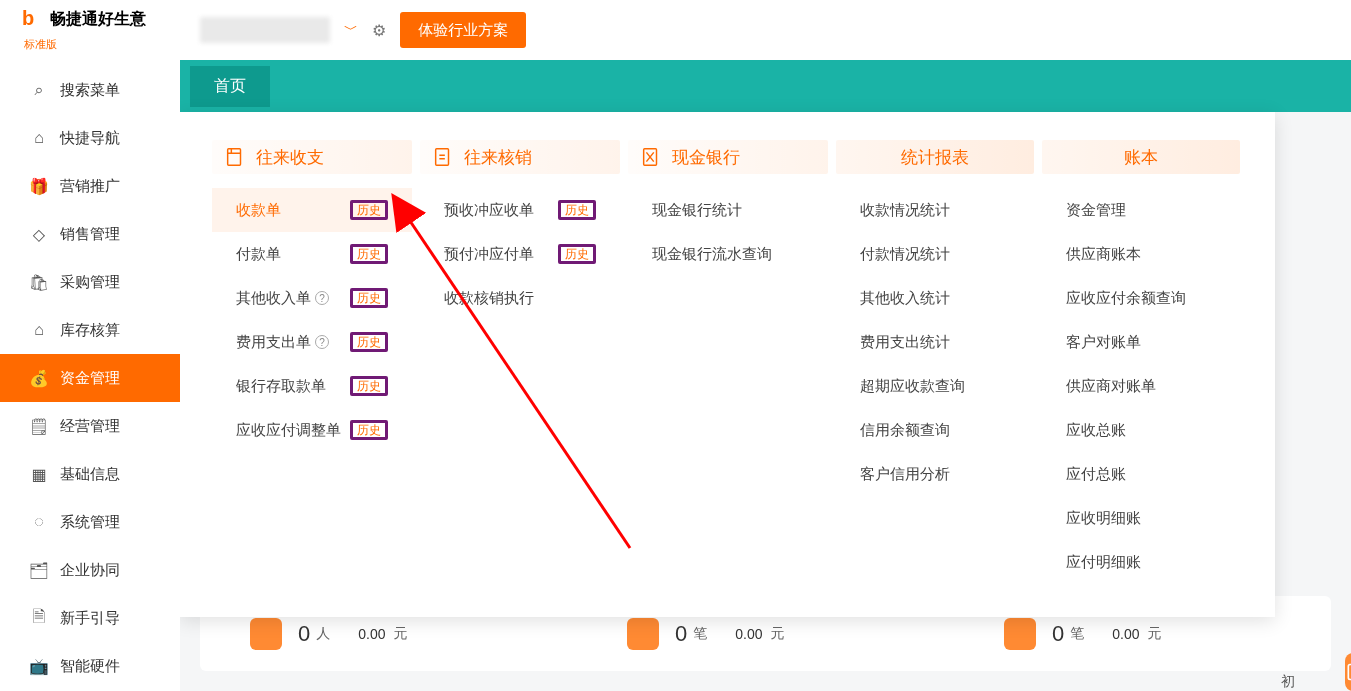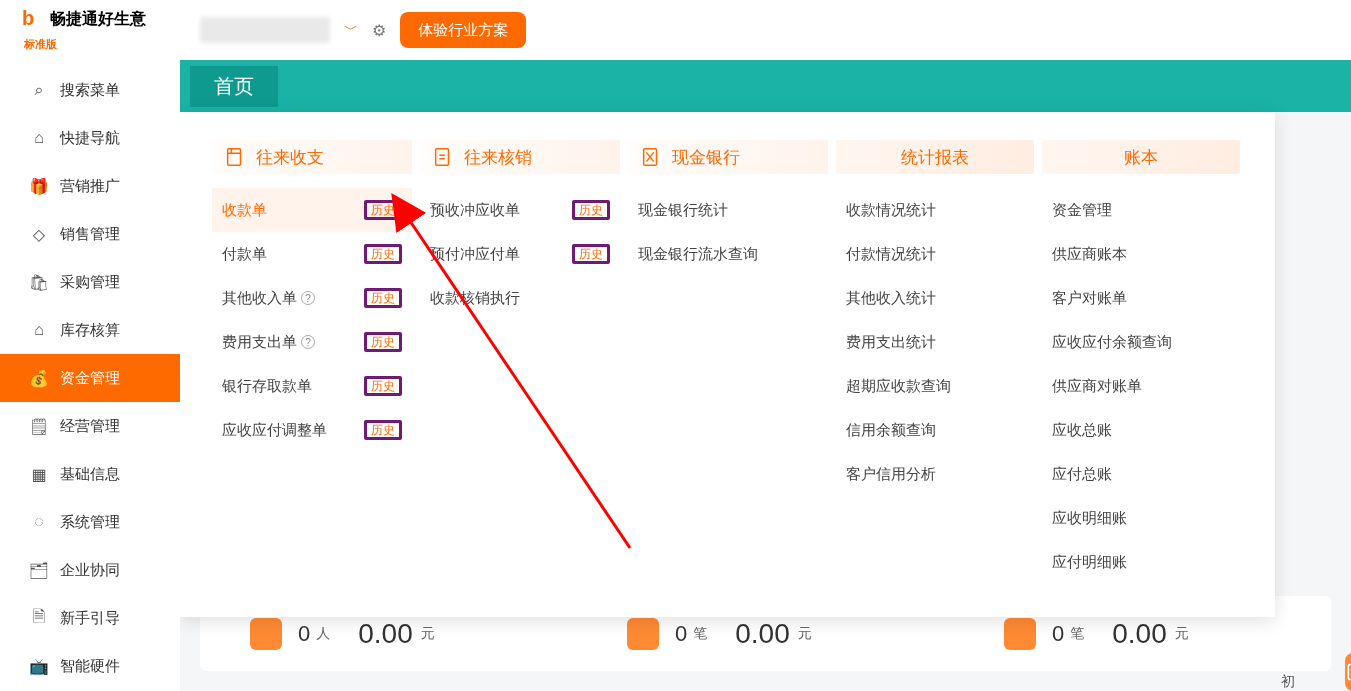--- a/index.html
+++ b/index.html
@@ -4,64 +4,64 @@
   <style>
     * { margin: 0; padding: 0; box-sizing: border-box; }
     body { font-family: "Microsoft YaHei", -apple-system, sans-serif; font-size: 14px; color: #333; background: #f5f6f7; width: 1351px; height: 691px; overflow: hidden; position: relative; }
 
     
     .sidebar { position: absolute; left: 0; top: 0; width: 180px; height: 691px; background: #fff; z-index: 20; }
     .logo-area { height: 60px; display: flex; flex-direction: column; align-items: flex-start; justify-content: center; padding-left: 22px; }
     .logo-row { display: flex; align-items: center; gap: 6px; }
     .logo-glyph { width: 22px; height: 22px; color: #ff6a00; font-weight: 900; font-size: 20px; line-height: 1; }
     .logo-text { color: #000000; font-weight: 700; font-size: 16px; }
-    .logo-sub { color: #ff6a00; font-size: 11px; margin-top: 7px; margin-left: 2px; font-weight: bold; }
+    .logo-sub { color: #ff6a00; font-size: 11px; margin-top: 7px; margin-left: 2px; }
 
     .nav-list { padding-top: 6px; }
     .nav-item { display: flex; align-items: center; gap: 12px; height: 48px; padding-left: 30px; cursor: pointer; color: #333; font-size: 15px; }
     .nav-item.active { background: #ff6a00; color: #fff; }
     .nav-item .nav-icon { width: 18px; height: 18px; display: flex; align-items: center; justify-content: center; font-size: 16px; color: #555; }
     .nav-item.active .nav-icon { color: #fff; }
 
     
     .topbar { position: absolute; left: 180px; top: 0; right: 0; height: 60px; background: #fff; display: flex; align-items: center; padding: 0 20px; gap: 14px; z-index: 5; }
     .org-blur { width: 130px; height: 26px; background: #e9e9e9; filter: blur(2px); border-radius: 2px; }
     .org-caret { color: #ff6a00; font-size: 14px; }
     .gear { color: #777; font-size: 16px; }
-    .cta-btn { background: #ff6a00; color: #fff; border: none; height: 36px; padding: 0 18px; border-radius: 8px; font-size: 15px; cursor: pointer; }
+    .cta-btn { background: #ff6a00; color: #fff; border: none; height: 36px; padding: 0 18px; border-radius: 3px; font-size: 15px; cursor: pointer; }
 
     
     .tabbar { position: absolute; left: 180px; top: 60px; right: 0; height: 52px; background: #1ab3a6; display: flex; align-items: center; padding: 0 10px; z-index: 4; }
-    .tab { background: #0e9a8e; color: #fff; height: 41px; display: flex; align-items: center; padding: 0 24px; font-size: 20px; }
+    .tab { background: #0e9a8e; color: #fff; height: 41px; display: flex; align-items: center; padding: 0 24px; font-size: 16px; }
 
     
     .page-bg { position: absolute; left: 180px; top: 112px; right: 0; bottom: 0; background: #f5f6f7; z-index: 1; }
     .page-bg .strip-right { position: absolute; right: 0; top: 0; width: 70px; height: 100%; padding-top: 100px; display: flex; flex-direction: row; gap: 50px; align-items: flex-end; color: #555; font-size: 14px; }
     .round-icon { width: 38px; height: 38px; border-radius: 8px; background: #ff8a33; display: flex; align-items: center; justify-content: center; color: #fff; margin-right: 16px; }
     .card-bottom { position: absolute; left: 20px; right: 20px; bottom: 20px; height: 75px; background: #fff; border-radius: 6px; display: flex; align-items: center; }
     .metric { display: flex; align-items: center; gap: 16px; flex: 1; padding-left: 50px; }
     .metric .badge { width: 32px; height: 32px; border-radius: 6px; background: #ff8a33; }
     .metric .val1 { font-size: 22px; color: #333; }
     .metric .unit { font-size: 14px; color: #666; margin-left: -10px; }
-    .metric .val2 { font-size: 28px; color: #333; margin-left: 12px; }
+    .metric .val2 { font-size: 14px; color: #333; margin-left: 12px; }
     .metric .unit2 { font-size: 14px; color: #666; margin-left: -8px; }
 
     
     .flyout { position: absolute; left: 180px; top: 112px; width: 1095px; height: 505px; background: #fff; box-shadow: 0 4px 18px rgba(0,0,0,0.12); z-index: 10; padding: 28px 20px 10px 32px; display: flex; gap: 8px; text-align: right; }
     .col { display: flex; flex-direction: column; gap: 0; }
     .col-head { height: 34px; display: flex; align-items: center; gap: 10px; padding: 0 12px; border-radius: 2px; font-size: 17px; color: #ff6a00; font-weight: 500; margin-bottom: 14px; }
     .col-head.with-icon svg, .col-head.with-icon .hicon { width: 22px; height: 22px; }
     .col-head.lite { justify-content: center; background: linear-gradient(90deg, rgba(255,106,0,0.06), rgba(255,106,0,0.12)); }
     .col-head.pale { background: linear-gradient(90deg, rgba(255,106,0,0.02), rgba(255,106,0,0.08)); }
 
     .col-1, .col-2 { width: 200px; }
     .col-3 { width: 200px; }
     .col-4, .col-5 { width: 198px; }
 
-    .row { height: 44px; display: flex; align-items: center; justify-content: space-between; padding: 0 10px; cursor: pointer; color: #444; }
+    .row { height: 44px; display: flex; align-items: center; justify-content: space-between; padding: 0 24px; cursor: pointer; color: #444; }
     .row:hover, .row.hl { background: #fff3eb; }
     .row.hl .row-label { color: #ff6a00; }
     .row-label { display: flex; align-items: center; gap: 4px; font-size: 15px; }
     .q-badge { display: inline-flex; align-items: center; justify-content: center; width: 14px; height: 14px; border: 1px solid #aaa; border-radius: 50%; font-size: 10px; color: #888; }
     .hist-badge { border: 3px solid #701a75; color: #ff6a00; font-size: 12px; padding: 1px 4px; border-radius: 2px; line-height: 1; }
 
     
     .arrow { position: absolute; z-index: 15; pointer-events: none; }
   </style>
 </head>
@@ -282,24 +282,24 @@
       <div class="col-head lite">
         <span>账本</span>
       </div>
       <div class="row">
         <span class="row-label">资金管理</span>
       </div>
       <div class="row">
         <span class="row-label">供应商账本</span>
       </div>
       <div class="row">
+        <span class="row-label">应收应付余额查询</span>
+      </div>
+      <div class="row">
         <span class="row-label">客户对账单</span>
-      </div>
-      <div class="row">
-        <span class="row-label">应收应付余额查询</span>
       </div>
       <div class="row">
         <span class="row-label">供应商对账单</span>
       </div>
       <div class="row">
         <span class="row-label">应收总账</span>
       </div>
       <div class="row">
         <span class="row-label">应付总账</span>
       </div>

